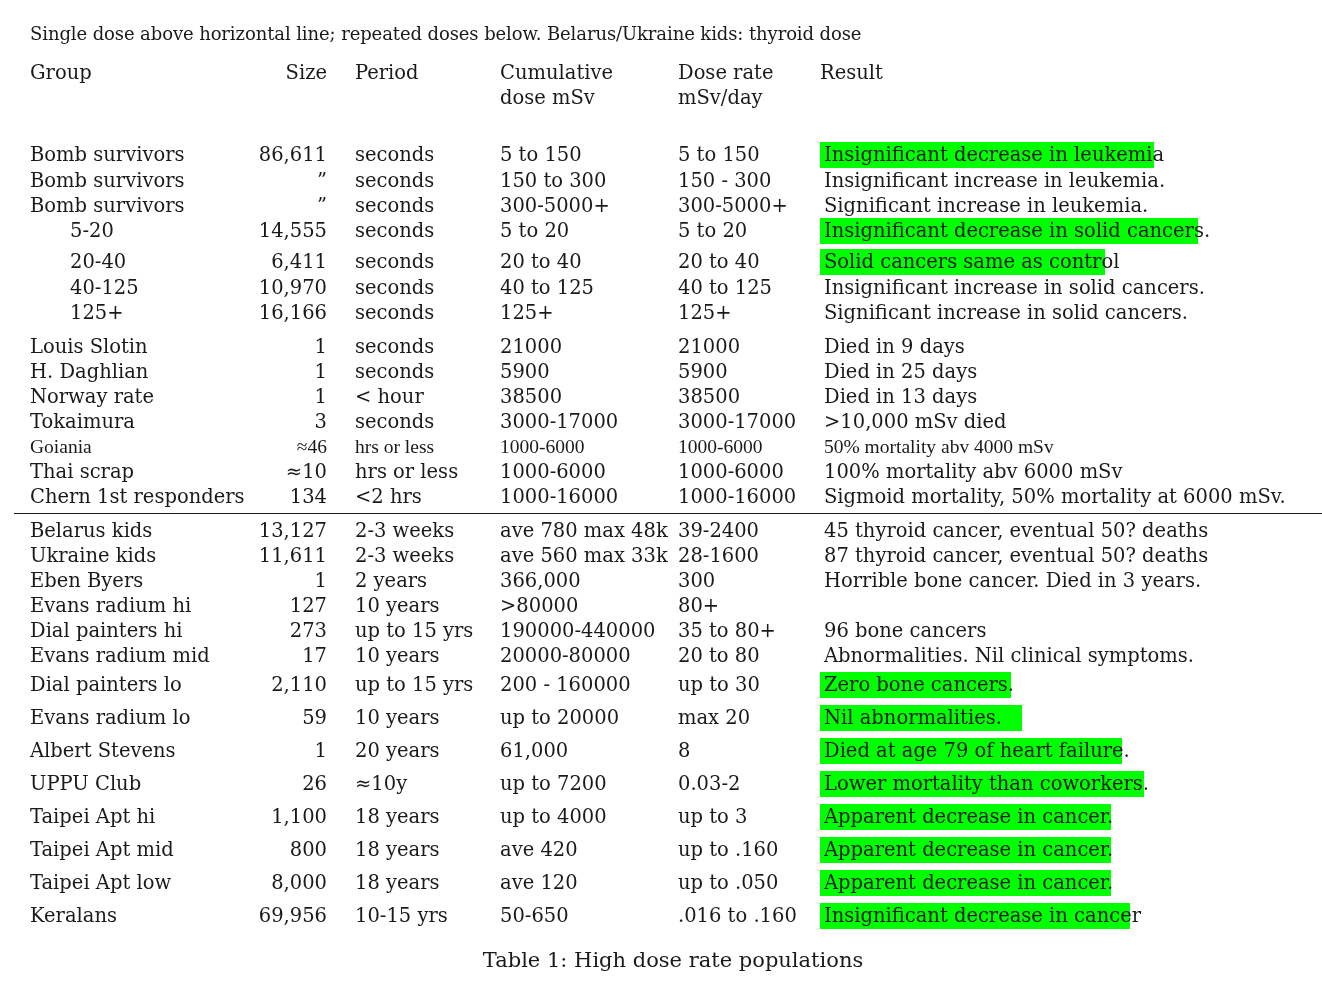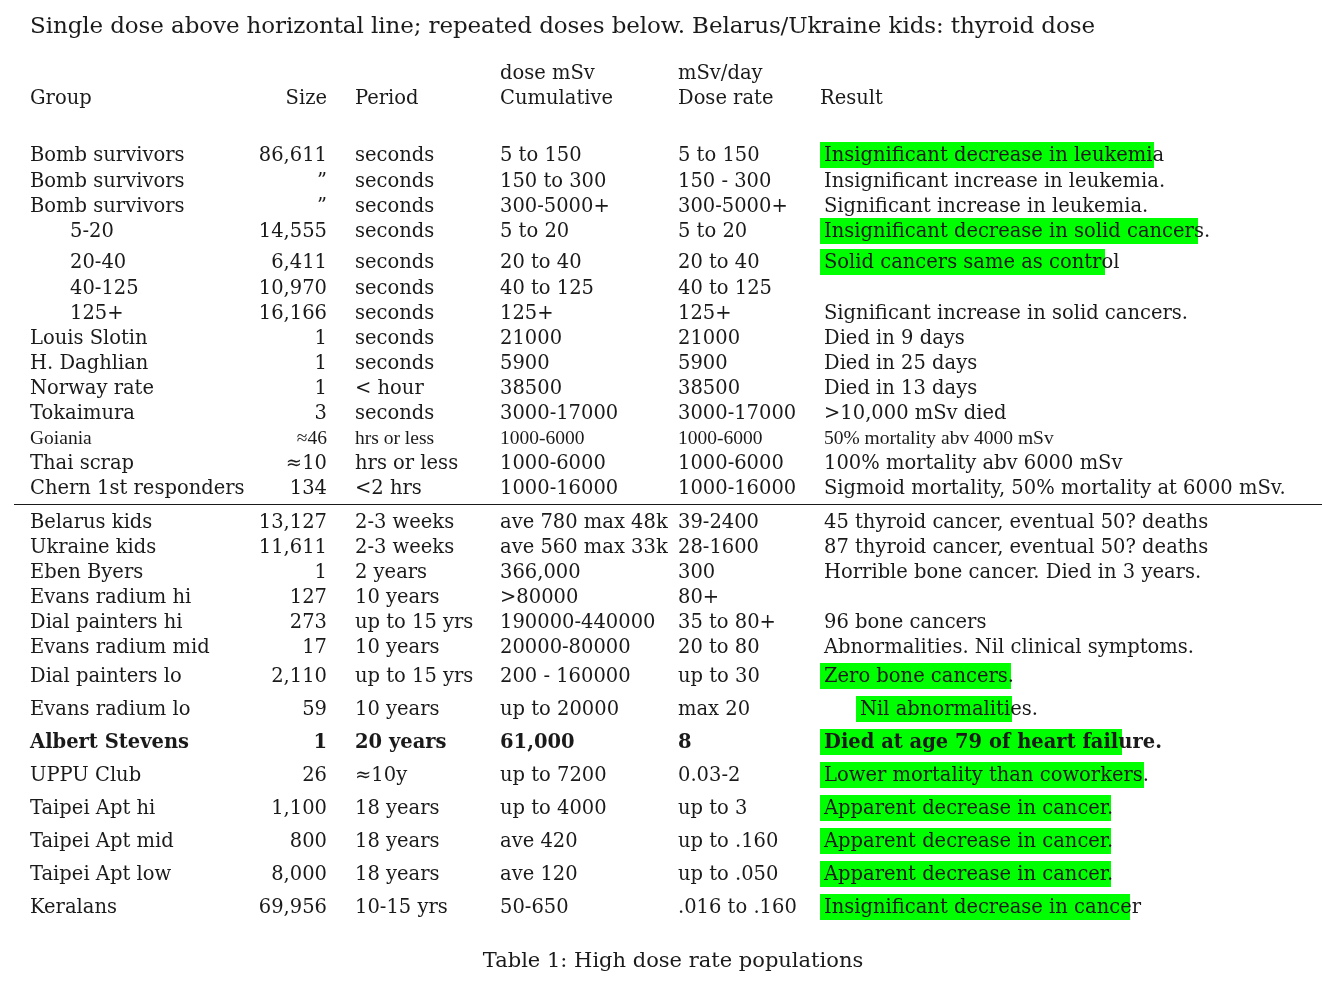--- a/index.html
+++ b/index.html
@@ -17,22 +17,22 @@
   }
   #page {
     position: relative;
     width: 1322px;
     height: 998px;
   }
 
   .caption-top {
     position: absolute;
     left: 30px;
-    top: 12px;
-    font-size: 23px;
+    top: 23px;
+    font-size: 18px;
     white-space: nowrap;
     letter-spacing: -0.1px;
   }
 
   
   .table {
     position: absolute;
     left: 0;
     top: 60px;
     width: 1322px;
@@ -82,32 +82,32 @@
 </style>
 </head>
 <body>
 
 <div id="page">
 
   <div class="caption-top">Single dose above horizontal line; repeated doses below. Belarus/Ukraine kids: thyroid dose</div>
 
   <div class="table">
 
-    <div class="row header2">
-      <div class="cell c-cum">dose mSv</div>
-      <div class="cell c-rate">mSv/day</div>
-    </div>
     <div class="row header">
       <div class="cell c-group">Group</div>
       <div class="cell c-size">Size</div>
       <div class="cell c-period">Period</div>
       <div class="cell c-cum">Cumulative</div>
       <div class="cell c-rate">Dose rate</div>
       <div class="cell c-result" style="padding-left:0">Result</div>
     </div>
+    <div class="row header2">
+      <div class="cell c-cum">dose mSv</div>
+      <div class="cell c-rate">mSv/day</div>
+    </div>
 
     <div class="row" style="height:32px"></div>
 
     <div id="single-dose-body">
         <div class="row" style="height: 26px;">
           <div class="cell c-group">Bomb survivors</div>
           <div class="cell c-size">86,611</div>
           <div class="cell c-period">seconds</div>
           <div class="cell c-cum">5 to 150</div>
           <div class="cell c-rate">5 to 150</div>
@@ -144,30 +144,31 @@
           <div class="cell c-cum">20 to 40</div>
           <div class="cell c-rate">20 to 40</div>
           <div class="cell c-result hl" style="width: 285px; box-sizing: border-box; height: 26px; line-height: 26px;">Solid cancers same as control</div>
         </div>
         <div class="row" style="height: 25px;">
           <div class="cell c-group indent">40-125</div>
           <div class="cell c-size">10,970</div>
           <div class="cell c-period">seconds</div>
           <div class="cell c-cum">40 to 125</div>
           <div class="cell c-rate">40 to 125</div>
+          <div class="cell c-result">Insignificant increase in solid cancers.</div>
         </div>
         <div class="row" style="height: 25px;">
           <div class="cell c-group indent">125+</div>
           <div class="cell c-size">16,166</div>
           <div class="cell c-period">seconds</div>
           <div class="cell c-cum">125+</div>
           <div class="cell c-rate">125+</div>
           <div class="cell c-result">Significant increase in solid cancers.</div>
         </div>
-        <div class="row" style="height: 25px;">
+        <div class="row" style="height: 25px; margin-top: 9px;">
           <div class="cell c-group">Louis Slotin</div>
           <div class="cell c-size">1</div>
           <div class="cell c-period">seconds</div>
           <div class="cell c-cum">21000</div>
           <div class="cell c-rate">21000</div>
           <div class="cell c-result">Died in 9 days</div>
         </div>
         <div class="row" style="height: 25px;">
           <div class="cell c-group">H. Daghlian</div>
           <div class="cell c-size">1</div>
@@ -277,23 +278,23 @@
           <div class="cell c-cum">200 - 160000</div>
           <div class="cell c-rate">up to 30</div>
           <div class="cell c-result hl" style="width: 191px; box-sizing: border-box; height: 26px; line-height: 26px;">Zero bone cancers.</div>
         </div>
         <div class="row" style="height: 33px;">
           <div class="cell c-group">Evans radium lo</div>
           <div class="cell c-size">59</div>
           <div class="cell c-period">10 years</div>
           <div class="cell c-cum">up to 20000</div>
           <div class="cell c-rate">max 20</div>
-          <div class="cell c-result hl" style="width: 156px; box-sizing: border-box; height: 26px; line-height: 26px; margin-left: 36px;">Nil abnormalities.</div>
-        </div>
-        <div class="row" style="height: 33px; font-weight: bold;">
+          <div class="cell c-result hl" style="width: 202px; box-sizing: border-box; height: 26px; line-height: 26px;">Nil abnormalities.</div>
+        </div>
+        <div class="row" style="height: 33px;">
           <div class="cell c-group">Albert Stevens</div>
           <div class="cell c-size">1</div>
           <div class="cell c-period">20 years</div>
           <div class="cell c-cum">61,000</div>
           <div class="cell c-rate">8</div>
           <div class="cell c-result hl" style="width: 302px; box-sizing: border-box; height: 26px; line-height: 26px;">Died at age 79 of heart failure.</div>
         </div>
         <div class="row" style="height: 33px;">
           <div class="cell c-group">UPPU Club</div>
           <div class="cell c-size">26</div>

